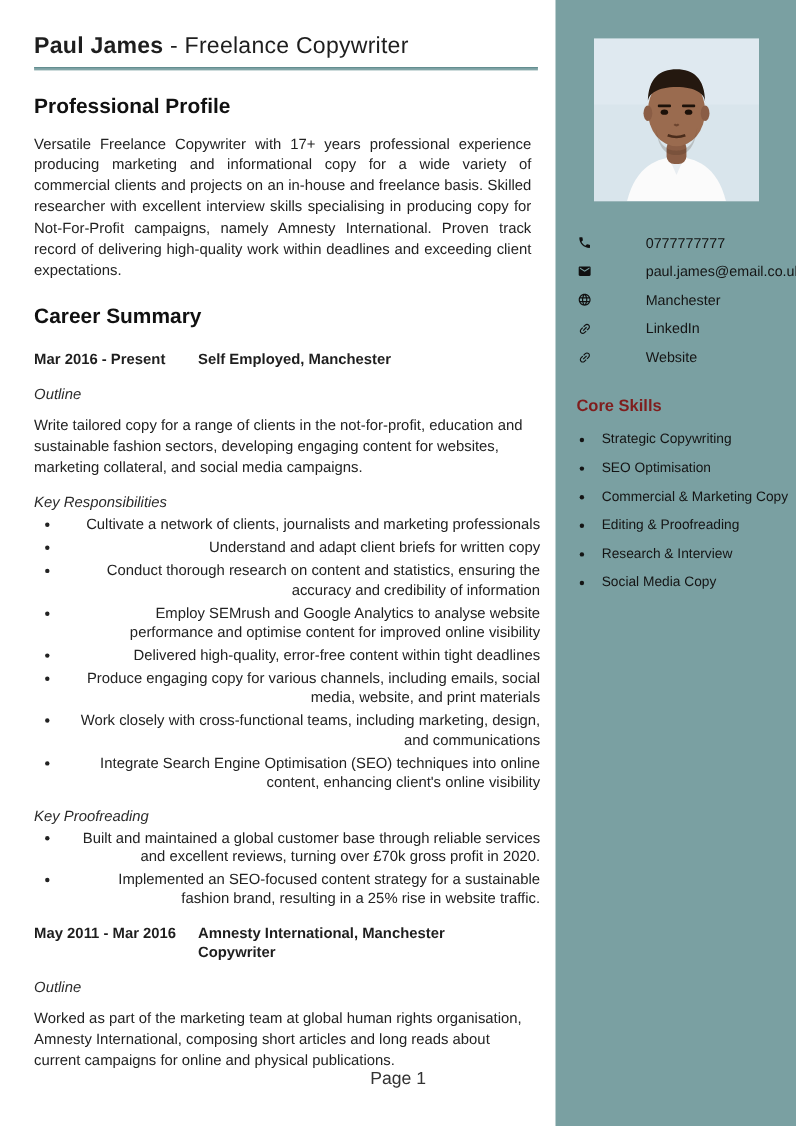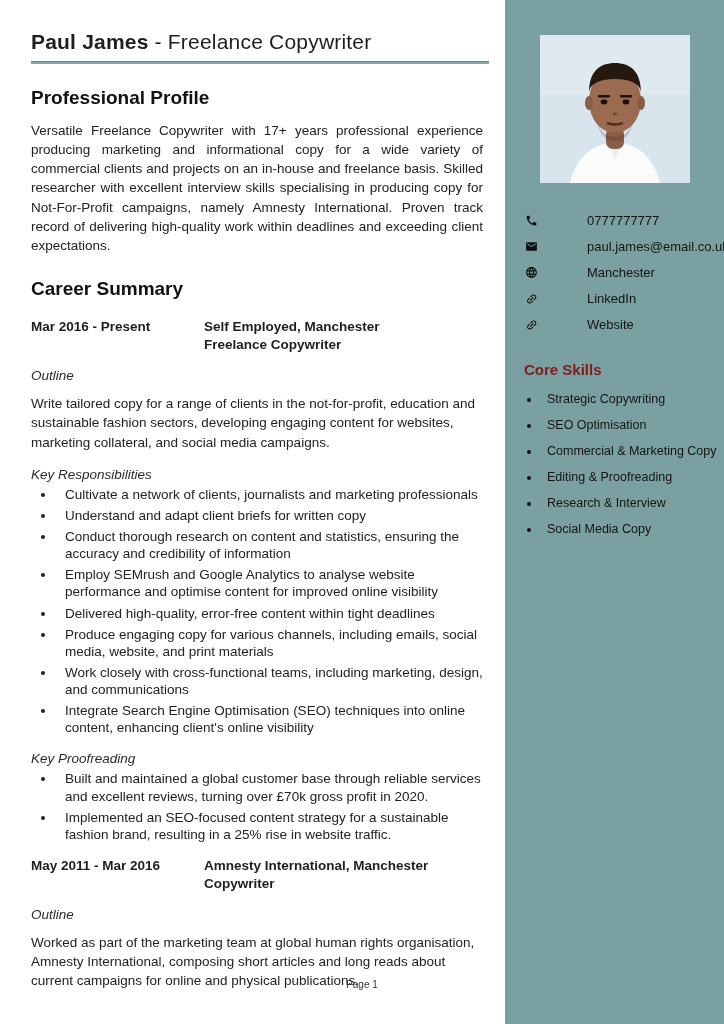--- a/index.html
+++ b/index.html
@@ -18,31 +18,31 @@
     padding:30px 16px 0 31px;
     border-radius:23px;
   }
   .name-line { font-size:21px; letter-spacing:.2px; }
   .name-line .name { font-weight:bold; }
   .header-rule { height:3px; background:#84a7a9; border-top:1px solid #5f8b8d; margin-top:7px; width:458px; }
   h2.section-heading { font-size:19px; font-weight:bold; color:#111; margin-top:23px; }
   .body-text { font-size:13.5px; line-height:1.42; color:#222; }
   .justified { text-align:justify; }
   .profile-text { margin-top:12px; width:452px; }
-  .job-header { display:flex; margin-top:18px; font-weight:bold; font-size:13.5px; line-height:1.3;gap:24px; }
+  .job-header { display:flex; margin-top:18px; font-weight:bold; font-size:13.5px; line-height:1.3; }
   .job-dates { width:149px; flex:none; }
   .job-titles { flex:1; }
   .italic-label { font-style:italic; font-size:13.5px; color:#2a2a2a; margin-top:15px; }
   .outline-text { margin-top:11px; width:452px; }
-  ul.bullets { margin-top:3px; padding-left:25px; width:460px; }
+  ul.bullets { margin-top:3px; padding-left:25px; width:460px;text-align:right; }
   ul.bullets li { font-size:13.5px; line-height:1.27; color:#222; padding-left:9px; margin-top:4px; }
   .ach { margin-bottom:14px; }
   .page-footer {
     position:absolute; left:0; bottom:34px; width:724px;
-    text-align:center; font-size:10px; color:#333;
+    text-align:center; font-size:16px; color:#333;
   }
   
   .sidebar {
     flex:1;
     background:#7aa0a2;
     padding:35px 14px 0 19px;
   }
   .photo-frame { width:150px; height:148px; margin-left:16px; background:#d9e5ec; overflow:hidden; }
   .photo-frame svg { display:block; }
   .contact-list { margin-top:30px; }
@@ -66,21 +66,20 @@
 
   <h2 class="section-heading">Professional Profile</h2>
   <p class="body-text justified profile-text">Versatile Freelance Copywriter with 17+ years professional experience producing marketing and informational copy for a wide variety of commercial clients and projects on an in-house and freelance basis. Skilled researcher with excellent interview skills specialising in producing copy for Not-For-Profit campaigns, namely Amnesty International. Proven track record of delivering high-quality work within deadlines and exceeding client expectations.</p>
 
   <h2 class="section-heading">Career Summary</h2>
 
   <div class="job-header">
     <div class="job-dates">Mar 2016 - Present</div>
     <div class="job-titles">
       <div>Self Employed, Manchester</div>
-      <div>Freelance Copywriter</div>
     </div>
   </div>
   <div class="italic-label">Outline</div>
   <p class="body-text outline-text">Write tailored copy for a range of clients in the not-for-profit, education and sustainable fashion sectors, developing engaging content for websites, marketing collateral, and social media campaigns.</p>
 
   <div class="italic-label">Key Responsibilities</div>
   <ul class="bullets">
     <li>Cultivate a network of clients, journalists and marketing professionals</li>
     <li>Understand and adapt client briefs for written copy</li>
     <li>Conduct thorough research on content and statistics, ensuring the accuracy and credibility of information</li>

